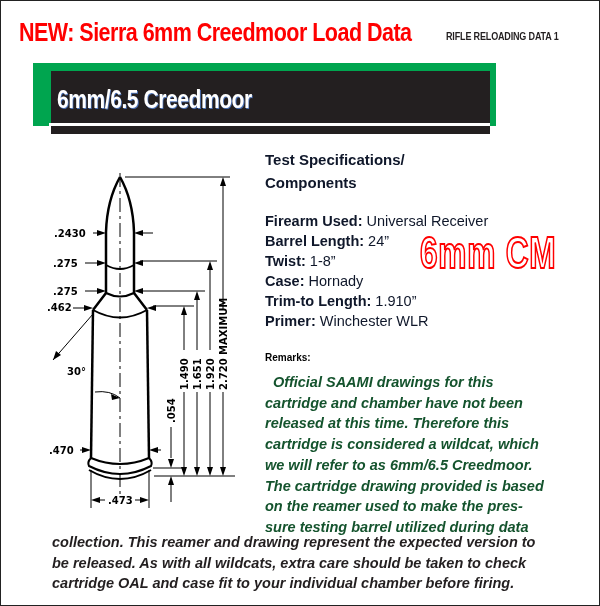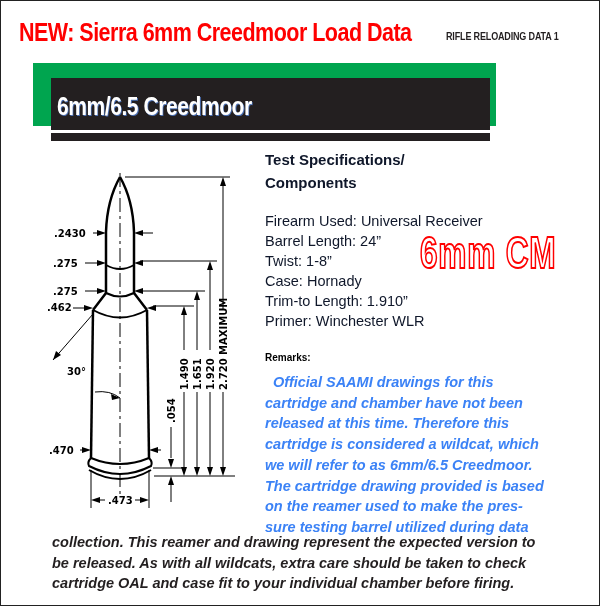--- a/index.html
+++ b/index.html
@@ -1,33 +1,33 @@
 <!DOCTYPE html>
 <html><head>
 <meta charset="utf-8">
 <style>
   html,body{margin:0;padding:0;background:#fff;}
   body{width:600px;height:606px;position:relative;overflow:hidden;font-family:"Liberation Sans",sans-serif;}
   .frame{position:absolute;left:0;top:0;width:598px;height:604px;border:1px solid #222;}
   .main-title{position:absolute;left:19px;top:18px;font-family:"Liberation Sans",sans-serif;font-weight:bold;font-size:25px;color:#f00;letter-spacing:-0.6px;transform:scaleX(0.86);transform-origin:left center;white-space:nowrap;}
   .section-tag{position:absolute;left:446px;top:30px;font-weight:bold;font-size:11px;color:#231f20;letter-spacing:-0.2px;transform:scaleX(0.82);transform-origin:left center;white-space:nowrap;}
   .banner{position:absolute;left:33px;top:63px;width:463px;height:63px;background:#00a54f;}
-  .banner-inner{position:absolute;left:18px;top:15px;width:439px;height:63px;background:#231f20;}
+  .banner-inner{position:absolute;left:18px;top:8px;width:439px;height:63px;background:#231f20;}
   .banner-title{position:absolute;left:6px;top:14px;color:#fff;font-weight:bold;font-size:25px;letter-spacing:-0.5px;transform:scaleX(0.84);transform-origin:left center;white-space:nowrap;text-shadow:1px 1px 0 #4a6fb3;}
   .banner-rule{position:absolute;left:-2px;top:52px;width:441px;height:3px;background:#fff;}
   .drawing{position:absolute;left:25px;top:140px;width:225px;height:380px;font-weight:bold;}
   .drawing svg text{font-family:"DejaVu Sans",sans-serif;font-size:10px;fill:#000;}
   .specs{position:absolute;left:265px;top:148px;width:330px;color:#0f172a;font-size:14.5px;}
   .specs h2{margin:0;font-size:15px;font-weight:bold;line-height:23px;}
   .spec-list{margin-top:17px;}
   .spec-row{line-height:20px;white-space:nowrap;}
-  .spec-row b{font-weight:normal;text-align:right;}
+  .spec-row b{font-weight:bold;text-align:right;}
   .stamp{position:absolute;left:420px;top:228px;font-weight:bold;font-size:44px;color:#fff;-webkit-text-stroke:2px #f00;letter-spacing:1px;transform:scaleX(0.72);transform-origin:left top;white-space:nowrap;}
   .remarks-title{position:absolute;left:265px;top:352px;font-size:10px;font-weight:bold;color:#000000;}
-  .remarks-col{position:absolute;left:265px;top:372px;width:330px;font-size:14.5px;font-style:italic;font-weight:bold;color:#3b82f6;line-height:20.7px;}
+  .remarks-col{position:absolute;left:265px;top:372px;width:330px;font-size:14.5px;font-style:italic;font-weight:bold;color:#14532d;line-height:20.7px;}
   .remarks-full{position:absolute;left:52px;top:532px;width:555px;font-size:14.5px;font-style:italic;font-weight:bold;color:#231f20;line-height:20.7px;}
   .ln{white-space:nowrap;}
 </style>
 </head>
 <body>
 
 <div class="frame"></div>
 
 <div class="main-title">NEW: Sierra 6mm Creedmoor Load Data</div>
 <div class="section-tag">RIFLE RELOADING DATA 1</div>

